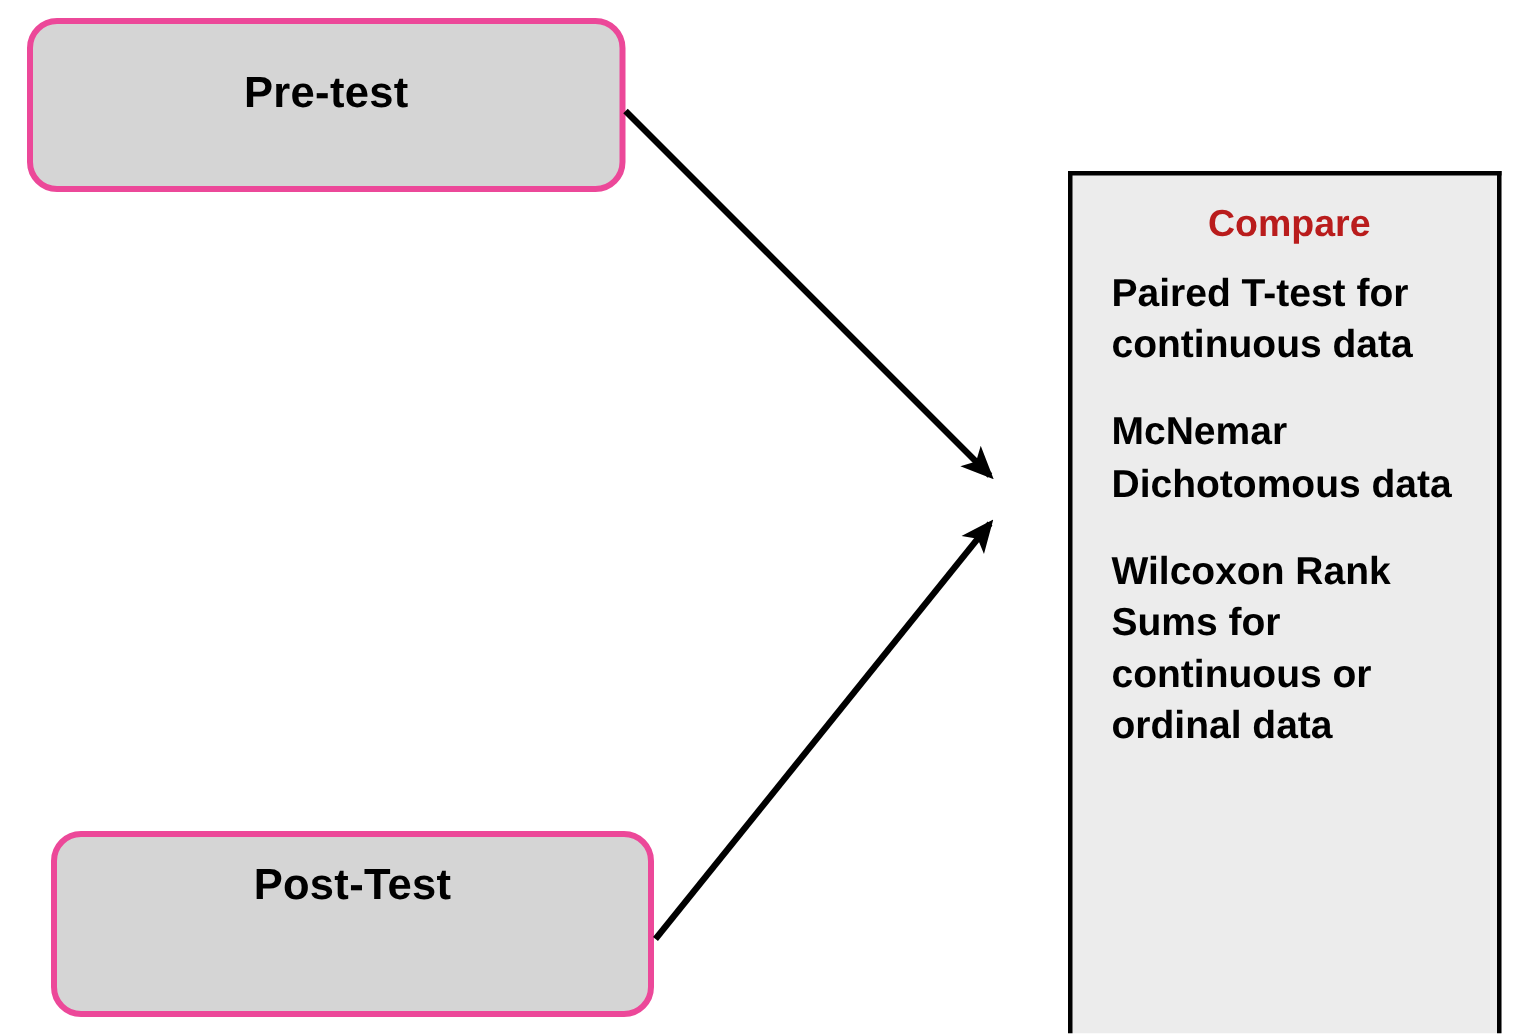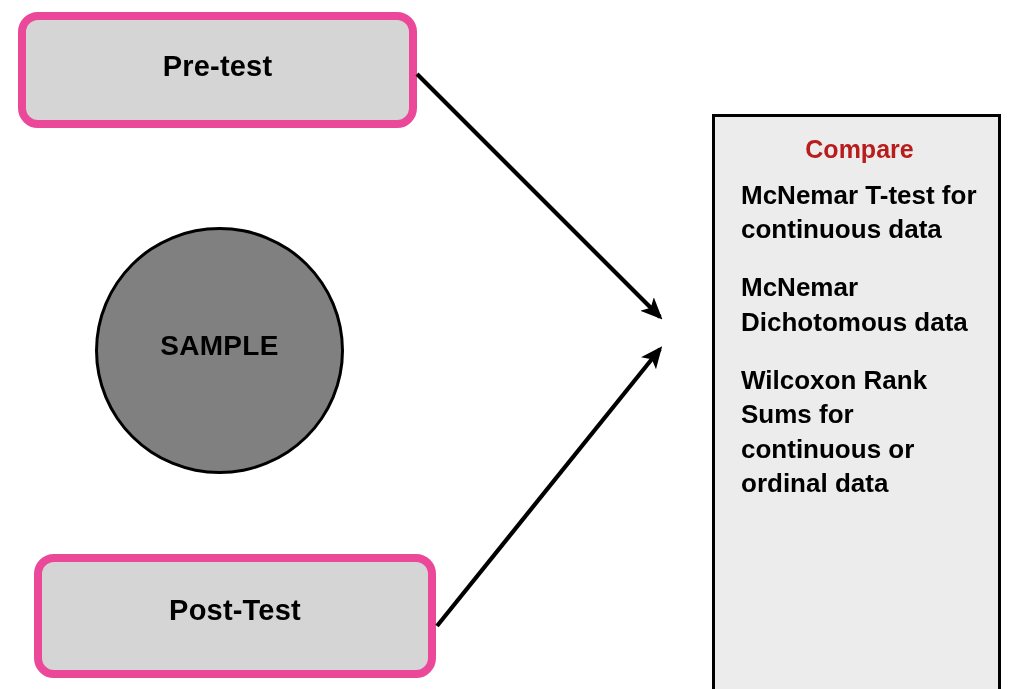--- a/index.html
+++ b/index.html
@@ -16,39 +16,39 @@
     height: 689px;
     background: #ffffff;
     overflow: hidden;
   }
 
   
   .proc-box {
     position: absolute;
     box-sizing: border-box;
     background: #d5d5d5;
-    border: 8px solid #ec4899;
+    border: 4px solid #ec4899;
     border-radius: 20px;
   }
   .proc-label {
     position: absolute;
     left: 0;
     right: 0;
     text-align: center;
     font-weight: bold;
     color: #000000;
     letter-spacing: 0.2px;
     white-space: nowrap;
   }
 
   #pretest-box  { left: 18px;  top: 12px;  width: 399px; height: 116px; }
   #pretest-box .proc-label  { top: 30px; font-size: 29px; }
 
   #posttest-box { left: 34px;  top: 554px; width: 402px; height: 124px; }
-  #posttest-box .proc-label { top: 32px; font-size: 29px; }
+  #posttest-box .proc-label { top: 16px; font-size: 29px; }
 
   
   #sample-circle {
     position: absolute;
     box-sizing: border-box;
     left: 95px;
     top: 227px;
     width: 249px;
     height: 247px;
     background: #808080;
@@ -111,38 +111,35 @@
 </style>
 </head>
 <body>
 
 <div id="canvas">
 
   <div class="proc-box" id="pretest-box">
     <div class="proc-label">Pre-test</div>
   </div>
 
-  <div id="sample-circle">
-    <div class="circle-label">SAMPLE</div>
-  </div>
 
   <div class="proc-box" id="posttest-box">
     <div class="proc-label">Post-Test</div>
   </div>
 
   <svg id="arrows" viewBox="0 0 1015 689">
     <defs>
       <marker id="ah" viewBox="0 0 10 10" refX="8.4" refY="5" markerWidth="5.2" markerHeight="5.2" orient="auto-start-reverse">
         <path d="M 0 0.6 L 10 5 L 0 9.4 L 2.4 5 Z" fill="#000000"></path>
       </marker>
     </defs>
     <line x1="417" y1="74" x2="660" y2="317" stroke="#000000" stroke-width="4.2" marker-end="url(#ah)"></line>
     <line x1="437" y1="626" x2="660" y2="349" stroke="#000000" stroke-width="4.2" marker-end="url(#ah)"></line>
   </svg>
 
   <div id="compare-panel">
     <div class="panel-title">Compare</div>
-    <div class="panel-entry">McNemar T-test for continuous data</div>
+    <div class="panel-entry">Paired T-test for continuous data</div>
     <div class="panel-entry">McNemar Dichotomous data</div>
     <div class="panel-entry">Wilcoxon Rank Sums for continuous or ordinal data</div>
   </div>
 
 </div>
 
 </body></html>

